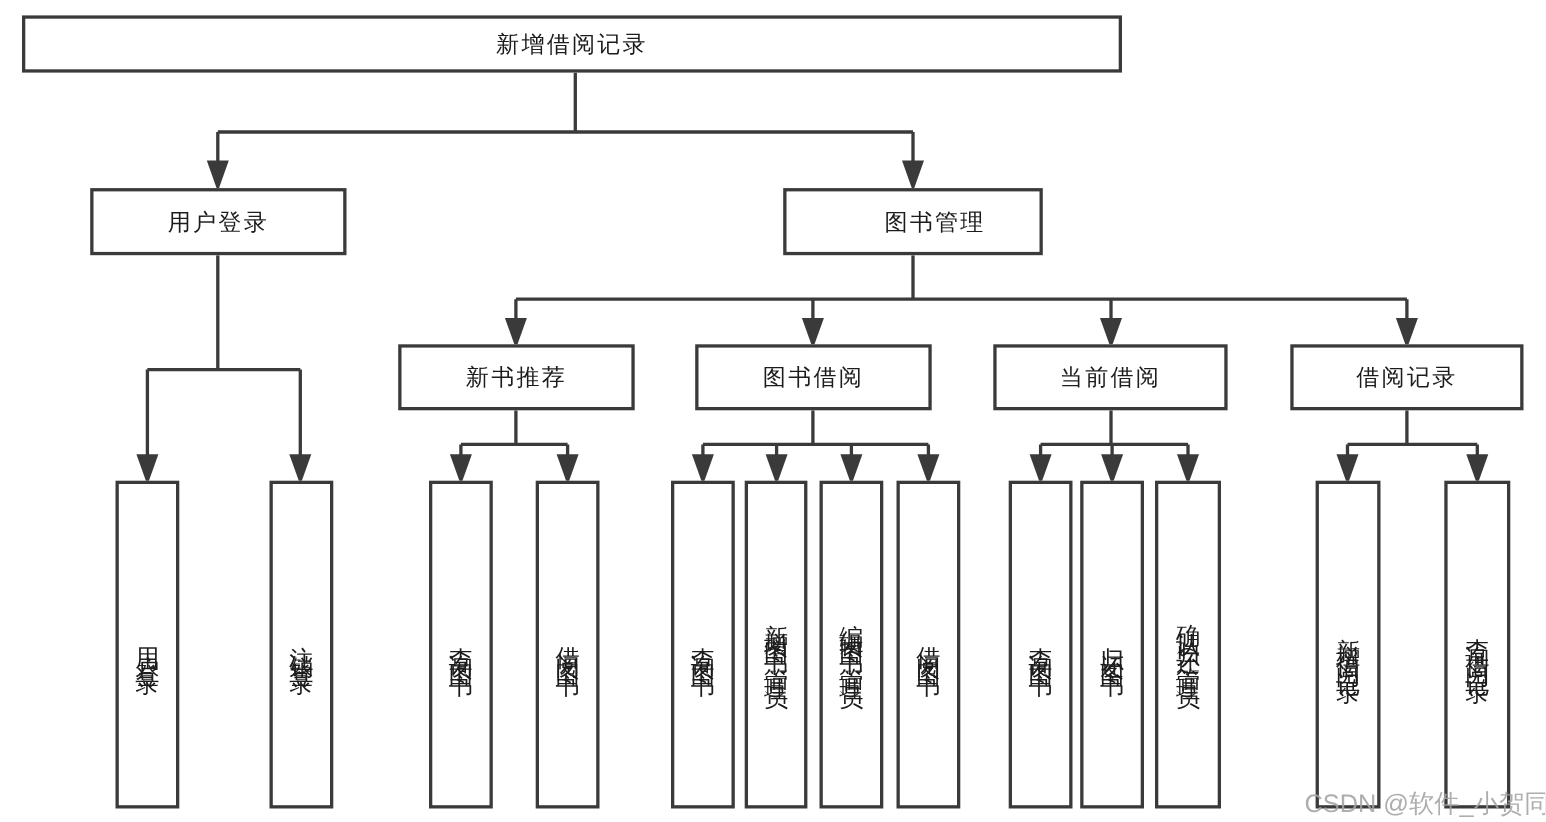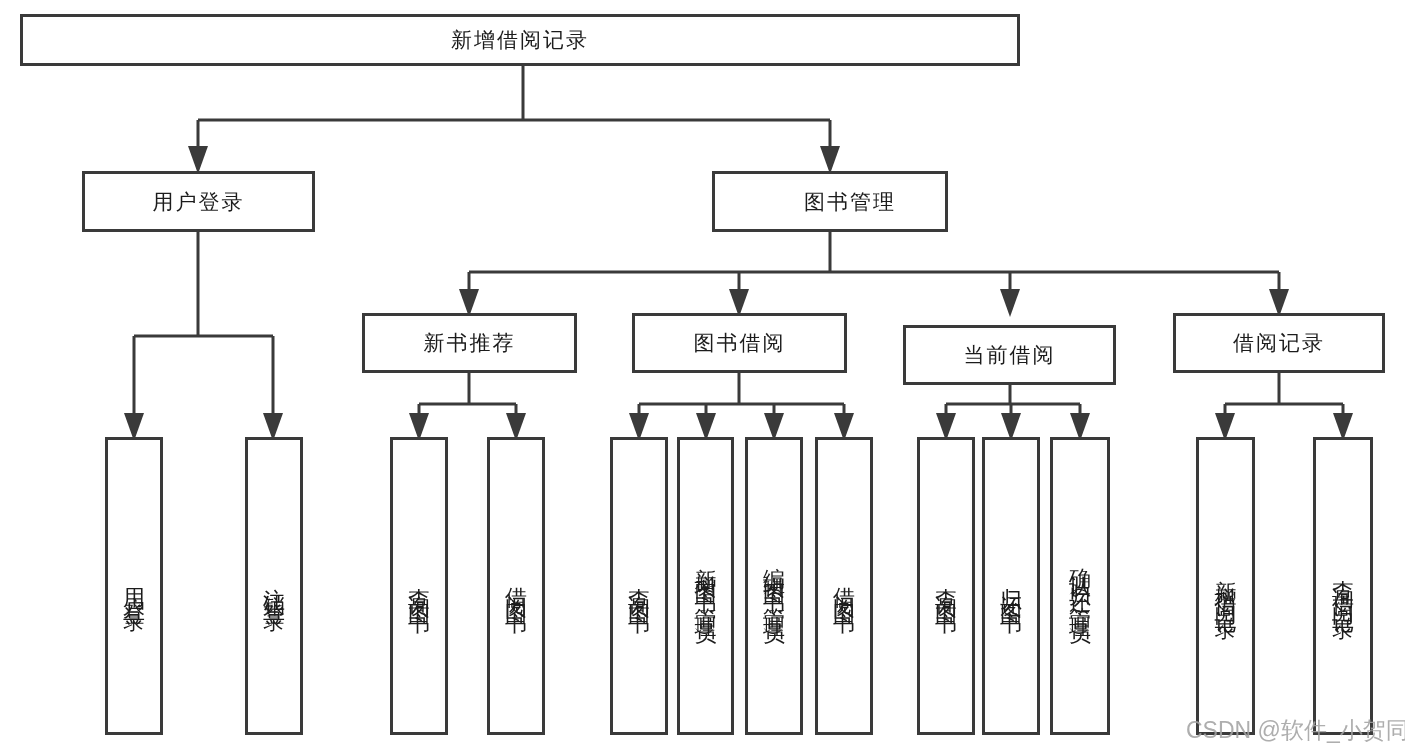--- a/index.html
+++ b/index.html
@@ -107,21 +107,21 @@
     <polygon points="1333,413 1353,413 1343,441"></polygon>
   </svg>
 
   <div class="node hbox" style="left:20px; top:14px; width:1000px; height:52px;">新增借阅记录</div>
 
   <div class="node hbox" style="left:82px; top:171px; width:233px; height:61px;">用户登录</div>
   <div class="node hbox" style="left:712px; top:171px; width:236px; height:61px;padding-left:40px;">图书管理</div>
 
   <div class="node hbox" style="left:362px; top:313px; width:215px; height:60px;text-align:right;">新书推荐</div>
   <div class="node hbox" style="left:632px; top:313px; width:215px; height:60px;">图书借阅</div>
-  <div class="node hbox" style="left:903px; top:313px; width:213px; height:60px;margin-top:12px;">当前借阅</div>
+  <div class="node hbox" style="left:903px; top:313px; width:213px; height:60px;">当前借阅</div>
   <div class="node hbox" style="left:1173px; top:313px; width:212px; height:60px;">借阅记录</div>
 
   <div class="node vbox" style="left:105px; top:437px; width:58px; height:298px;">
     <span>用户登录</span>
   </div>
   <div class="node vbox" style="left:245px; top:437px; width:58px; height:298px;">
     <span>注销登录</span>
   </div>
 
   <div class="node vbox" style="left:390px; top:437px; width:58px; height:298px;">

